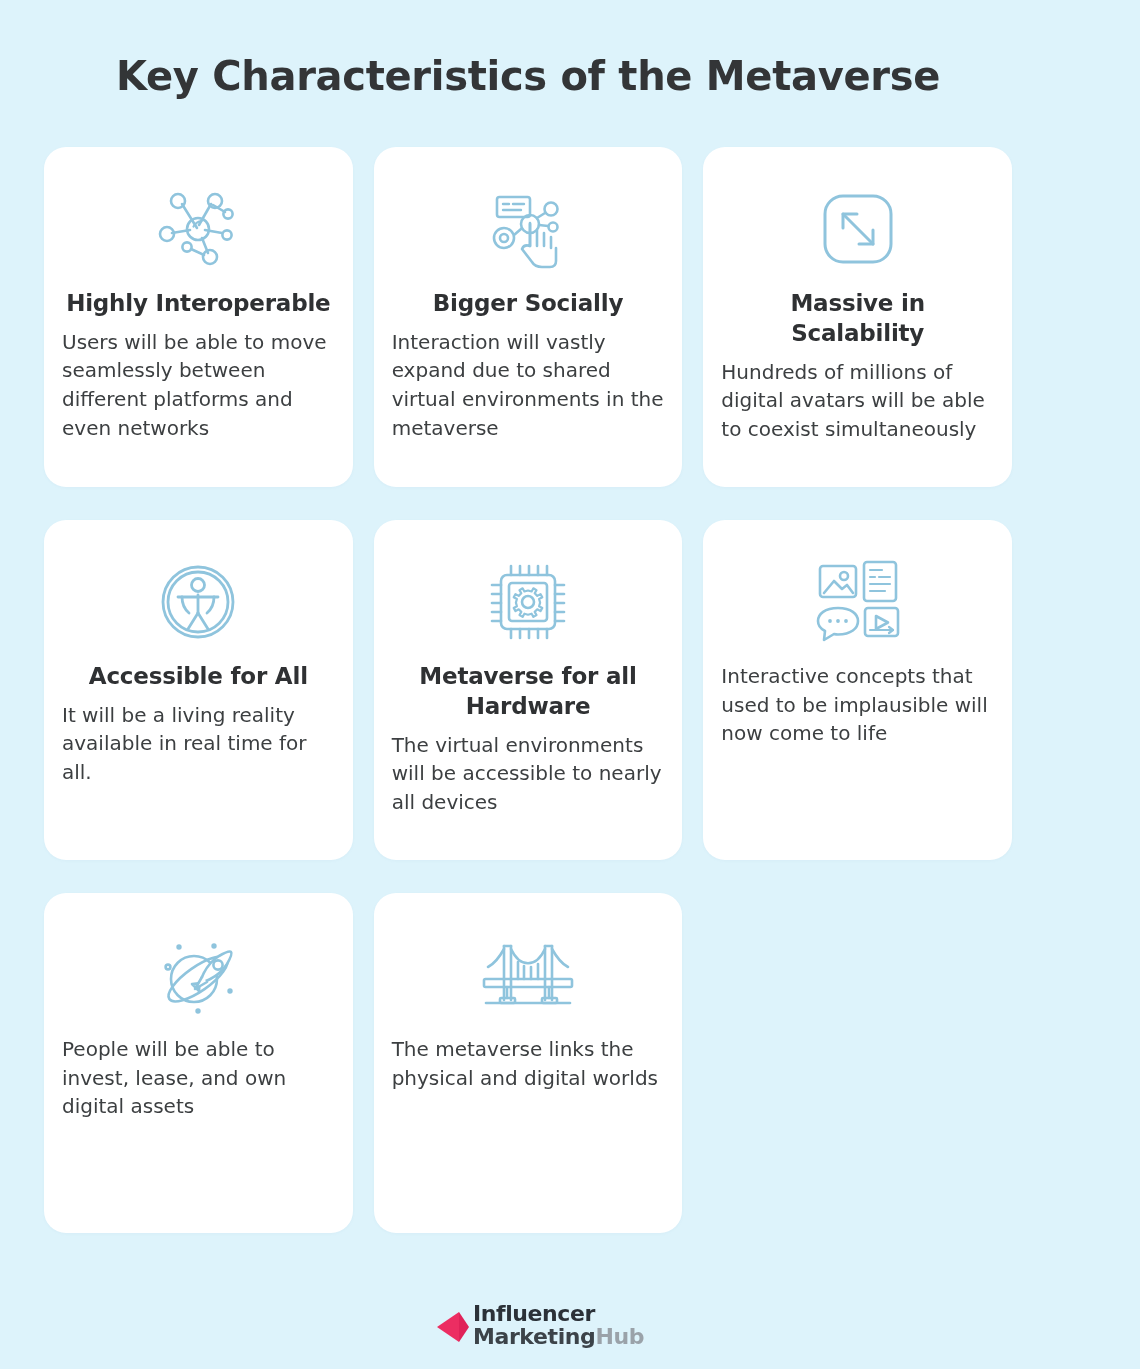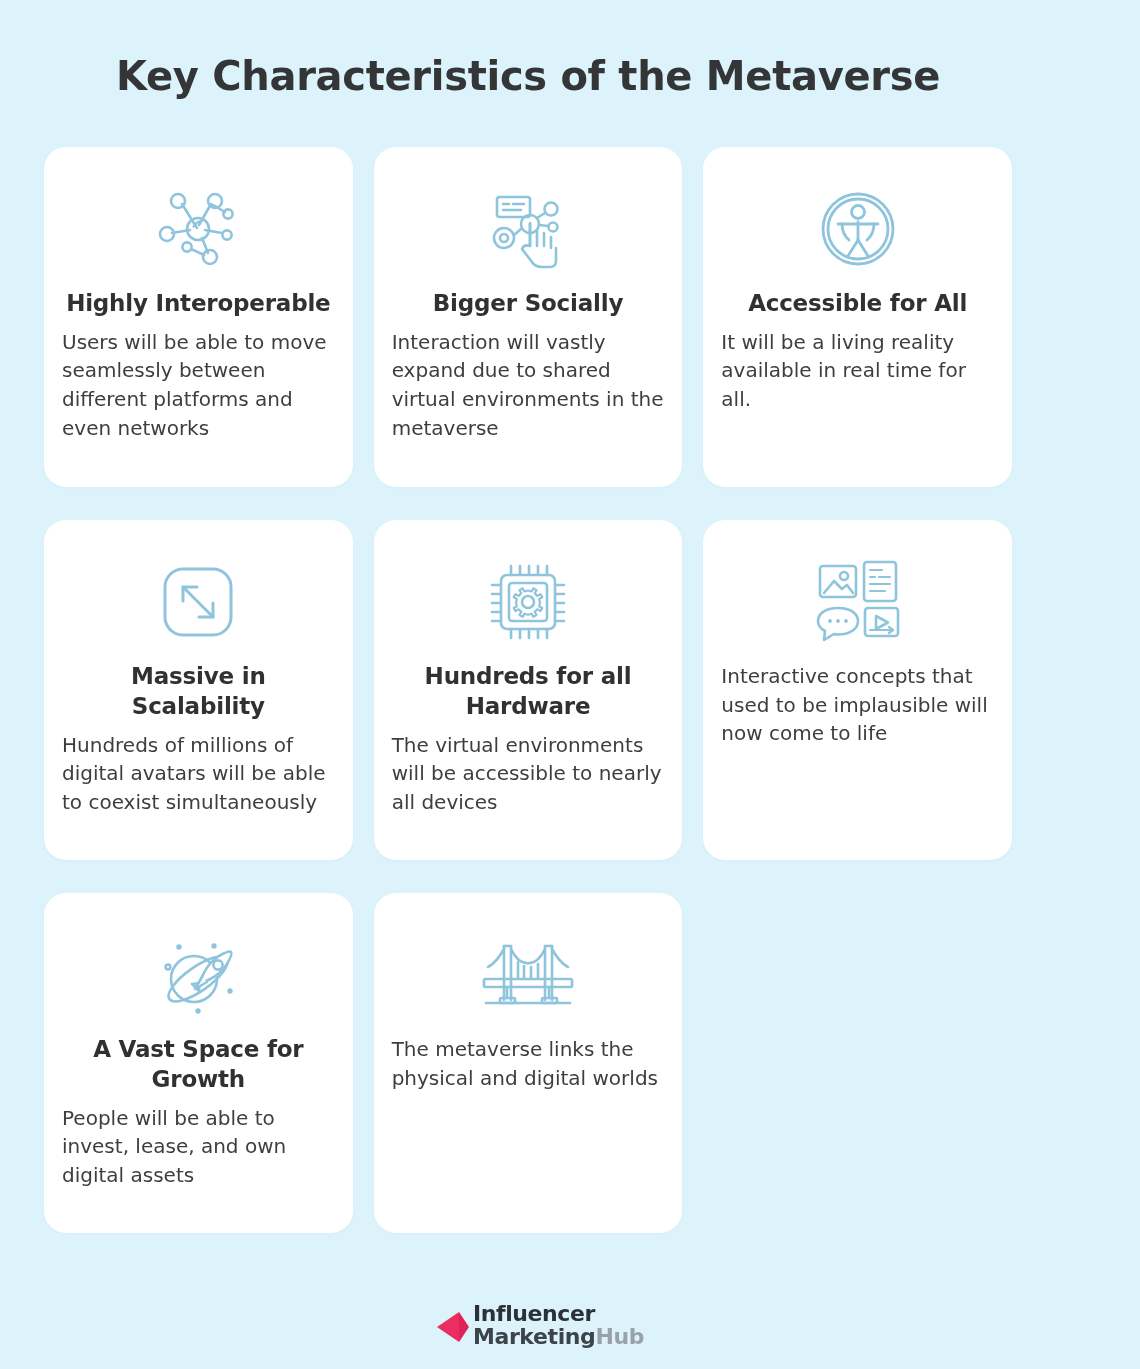--- a/index.html
+++ b/index.html
@@ -194,47 +194,47 @@
                    M48 63 q-6 -2 -8 3 l10 13 q3 5 10 5 h8 q6 0 6 -6 v-13" fill="#ffffff"></path>
           <path d="M48 41 v22"></path>
         </svg>
       </div>
       <div class="card-title">Bigger Socially</div>
       <div class="card-desc">Interaction will vastly expand due to shared virtual environments in the metaverse</div>
     </div>
 
     <div class="card">
       <div class="card-icon">
+        <svg width="92" height="92" viewBox="0 0 92 92" fill="none" stroke="#8fc4dd" stroke-width="3" stroke-linecap="round" stroke-linejoin="round">
+          <rect x="13" y="13" width="66" height="66" rx="18"></rect>
+          <line x1="31" y1="31" x2="61" y2="61"></line>
+          <polyline points="31,45 31,31 45,31"></polyline>
+          <polyline points="61,47 61,61 47,61"></polyline>
+        </svg>
+      </div>
+      <div class="card-title">Massive in Scalability</div>
+      <div class="card-desc">Hundreds of millions of digital avatars will be able to coexist simultaneously</div>
+    </div>
+
+    <div class="card">
+      <div class="card-icon">
         <svg width="92" height="92" viewBox="0 0 92 92" fill="none" stroke="#8fc4dd" stroke-width="2.8" stroke-linecap="round" stroke-linejoin="round">
           <circle cx="46" cy="46" r="35"></circle>
           <circle cx="46" cy="46" r="30"></circle>
           <circle cx="46" cy="29" r="6.5"></circle>
           <line x1="26" y1="41" x2="66" y2="41"></line>
           <path d="M46 39 v18"></path>
           <path d="M46 57 l-10 16"></path>
           <path d="M46 57 l10 16"></path>
           <path d="M30 41 q0 10 7 16"></path>
           <path d="M62 41 q0 10 -7 16"></path>
         </svg>
       </div>
       <div class="card-title">Accessible for All</div>
       <div class="card-desc">It will be a living reality available in real time for all.</div>
-    </div>
-
-    <div class="card">
-      <div class="card-icon">
-        <svg width="92" height="92" viewBox="0 0 92 92" fill="none" stroke="#8fc4dd" stroke-width="3" stroke-linecap="round" stroke-linejoin="round">
-          <rect x="13" y="13" width="66" height="66" rx="18"></rect>
-          <line x1="31" y1="31" x2="61" y2="61"></line>
-          <polyline points="31,45 31,31 45,31"></polyline>
-          <polyline points="61,47 61,61 47,61"></polyline>
-        </svg>
-      </div>
-      <div class="card-title">Massive in Scalability</div>
-      <div class="card-desc">Hundreds of millions of digital avatars will be able to coexist simultaneously</div>
     </div>
 
 
     <div class="card">
       <div class="card-icon">
         <svg width="92" height="92" viewBox="0 0 92 92" fill="none" stroke="#8fc4dd" stroke-width="2.6" stroke-linecap="round" stroke-linejoin="round">
           <rect x="19" y="19" width="54" height="54" rx="6"></rect>
           <rect x="27" y="27" width="38" height="38" rx="3"></rect>
           <line x1="29" y1="19" x2="29" y2="10"></line>
           <line x1="38" y1="19" x2="38" y2="10"></line>
@@ -253,21 +253,21 @@
           <line x1="19" y1="65" x2="10" y2="65"></line>
           <line x1="73" y1="29" x2="82" y2="29"></line>
           <line x1="73" y1="38" x2="82" y2="38"></line>
           <line x1="73" y1="47" x2="82" y2="47"></line>
           <line x1="73" y1="56" x2="82" y2="56"></line>
           <line x1="73" y1="65" x2="82" y2="65"></line>
           <path d="M46 34.5 l3.6 1 1.8 -3.2 3.1 1.8 -1.8 3.2 2.6 2.6 3.2 -1.8 1.8 3.1 -3.2 1.8 1 3.6 -1 3.6 3.2 1.8 -1.8 3.1 -3.2 -1.8 -2.6 2.6 1.8 3.2 -3.1 1.8 -1.8 -3.2 -3.6 1 -3.6 -1 -1.8 3.2 -3.1 -1.8 1.8 -3.2 -2.6 -2.6 -3.2 1.8 -1.8 -3.1 3.2 -1.8 -1 -3.6 1 -3.6 -3.2 -1.8 1.8 -3.1 3.2 1.8 2.6 -2.6 -1.8 -3.2 3.1 -1.8 1.8 3.2 z" stroke-width="2.2"></path>
           <circle cx="46" cy="46" r="6"></circle>
         </svg>
       </div>
-      <div class="card-title">Hundreds for all Hardware</div>
+      <div class="card-title">Metaverse for all Hardware</div>
       <div class="card-desc">The virtual environments will be accessible to nearly all devices</div>
     </div>
 
     <div class="card">
       <div class="card-icon">
         <svg width="92" height="88" viewBox="0 0 92 88" fill="none" stroke="#8fc4dd" stroke-width="2.6" stroke-linecap="round" stroke-linejoin="round">
 
           <rect x="8" y="8" width="36" height="31" rx="3"></rect>
           <circle cx="32" cy="18" r="4"></circle>
           <polyline points="12,35 22,23 30,31 35,27 41,35"></polyline>
@@ -301,21 +301,20 @@
           <path d="M47 62 C47 52 53 36 67 27 C74 23 78 22 79 23 C80 24 79 28 75 35 C66 49 50 55 40 55 Z" fill="#ffffff"></path>
           <circle cx="66" cy="36" r="4.6" fill="#ffffff"></circle>
           <path d="M50 48 l-7 12 l12 -7" fill="#ffffff"></path>
           <circle cx="16" cy="38" r="2.4"></circle>
           <circle cx="27" cy="18" r="1.4" fill="#8fc4dd"></circle>
           <circle cx="62" cy="17" r="1.4" fill="#8fc4dd"></circle>
           <circle cx="78" cy="62" r="1.4" fill="#8fc4dd"></circle>
           <circle cx="46" cy="82" r="1.4" fill="#8fc4dd"></circle>
         </svg>
       </div>
-      <div class="card-title">A Vast Space for Growth</div>
       <div class="card-desc">People will be able to invest, lease, and own digital assets</div>
     </div>
 
     <div class="card">
       <div class="card-icon">
         <svg width="100" height="78" viewBox="0 0 100 78" fill="none" stroke="#8fc4dd" stroke-width="2.6" stroke-linecap="round" stroke-linejoin="round">
 
           <line x1="26" y1="10" x2="26" y2="64"></line>
           <line x1="33" y1="10" x2="33" y2="64"></line>
           <line x1="26" y1="10" x2="33" y2="10"></line>

